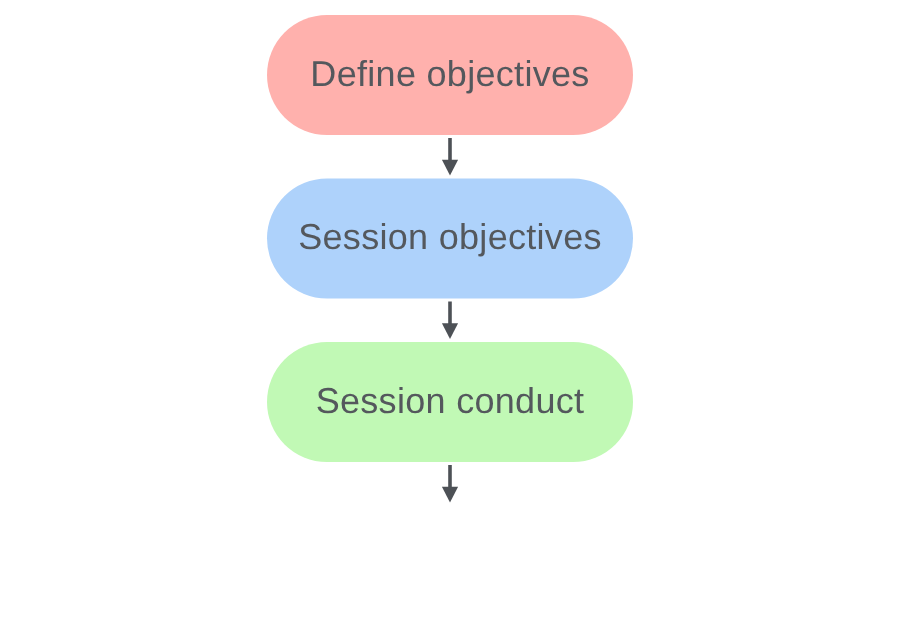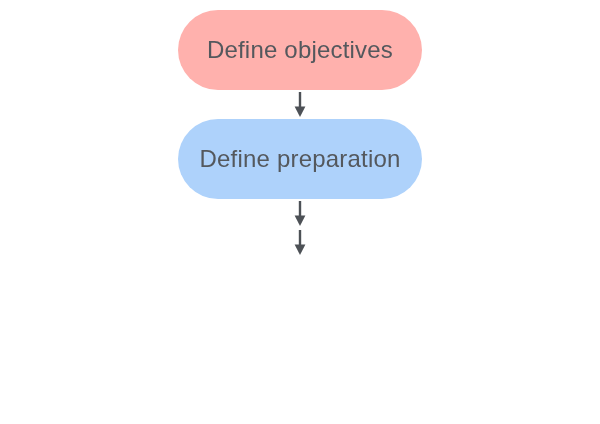--- a/index.html
+++ b/index.html
@@ -51,27 +51,28 @@
 <div class="canvas">
   <div class="flow-column">
 
     <div class="flow-node" style="background: rgb(255, 177, 173);">Define objectives</div>
 
     <svg class="flow-arrow" width="16" height="27" viewBox="0 0 16 27" style="color: rgb(77, 81, 86);">
       <line x1="8" y1="1" x2="8" y2="16" stroke="currentColor" stroke-width="2.4"></line>
       <polygon points="2.6,15.5 13.4,15.5 8,26" fill="currentColor"></polygon>
     </svg>
 
-    <div class="flow-node" style="background: rgb(174, 210, 251);">Define preparation</div>
+    <div class="flow-node" style="background: rgb(174, 210, 251);">Session objectives</div>
 
     <svg class="flow-arrow" width="16" height="27" viewBox="0 0 16 27" style="color: rgb(77, 81, 86);">
       <line x1="8" y1="1" x2="8" y2="16" stroke="currentColor" stroke-width="2.4"></line>
       <polygon points="2.6,15.5 13.4,15.5 8,26" fill="currentColor"></polygon>
     </svg>
 
+    <div class="flow-node" style="background: rgb(193, 249, 181);">Session conduct</div>
 
     <svg class="flow-arrow" width="16" height="27" viewBox="0 0 16 27" style="color: rgb(77, 81, 86);">
       <line x1="8" y1="1" x2="8" y2="16" stroke="currentColor" stroke-width="2.4"></line>
       <polygon points="2.6,15.5 13.4,15.5 8,26" fill="currentColor"></polygon>
     </svg>
 
 
   </div>
 </div>
 

